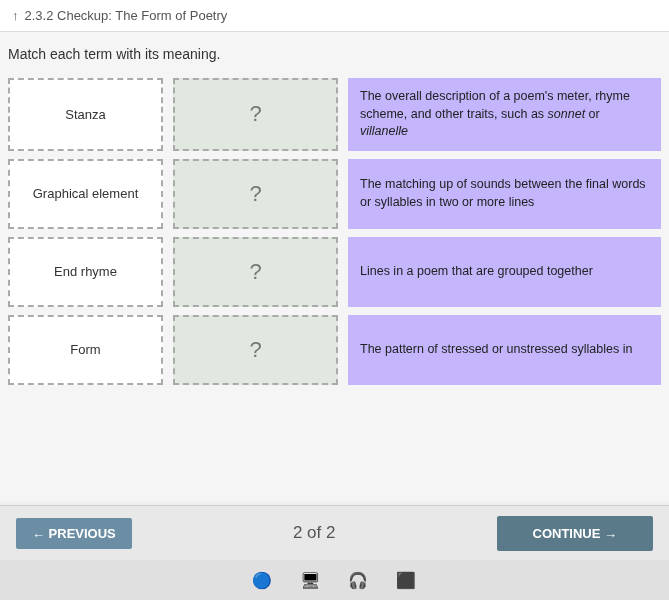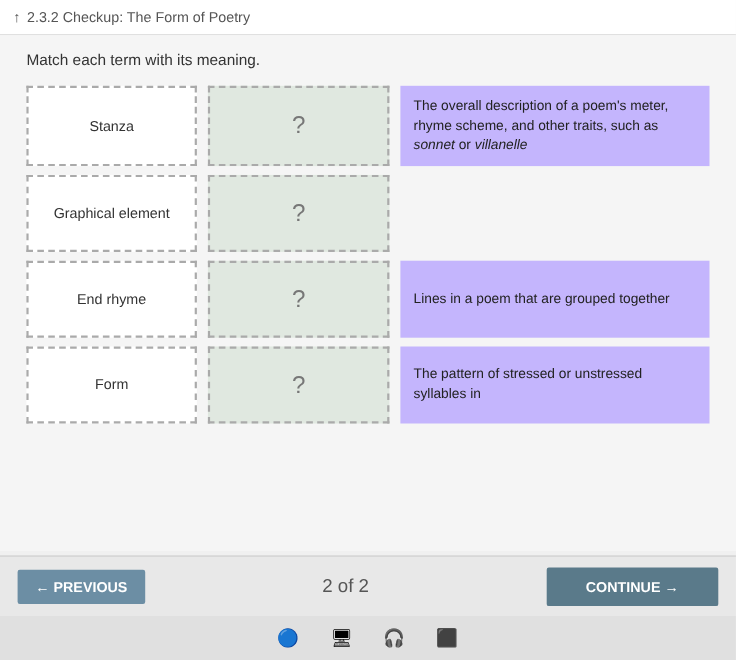--- a/index.html
+++ b/index.html
@@ -18,21 +18,21 @@
       font-size: 13px;
       color: #555;
       border-bottom: 1px solid #ddd;
       display: flex;
       align-items: center;
       gap: 6px;
     }
 
     .main-content {
       background: #f5f5f5;
-      padding: 14px 24px;
+      padding: 14px 8px;
       height: calc(600px - 44px - 55px);
       overflow-y: auto;
     }
 
     .instruction {
       font-size: 14px;
       color: #333;
       margin-bottom: 16px;
     }
 
@@ -189,20 +189,23 @@
     </div>
   </div>
 
   <div class="match-row">
     <div class="term-box">
       <span>Graphical element</span>
     </div>
     <div class="drop-zone">
       <span>?</span>
     </div>
+    <div class="definition-box">
+      <span>The matching up of sounds between the final words or syllables in two or more lines</span>
+    </div>
   </div>
 
   <div class="match-row">
     <div class="term-box">
       <span>End rhyme</span>
     </div>
     <div class="drop-zone">
       <span>?</span>
     </div>
     <div class="definition-box">

